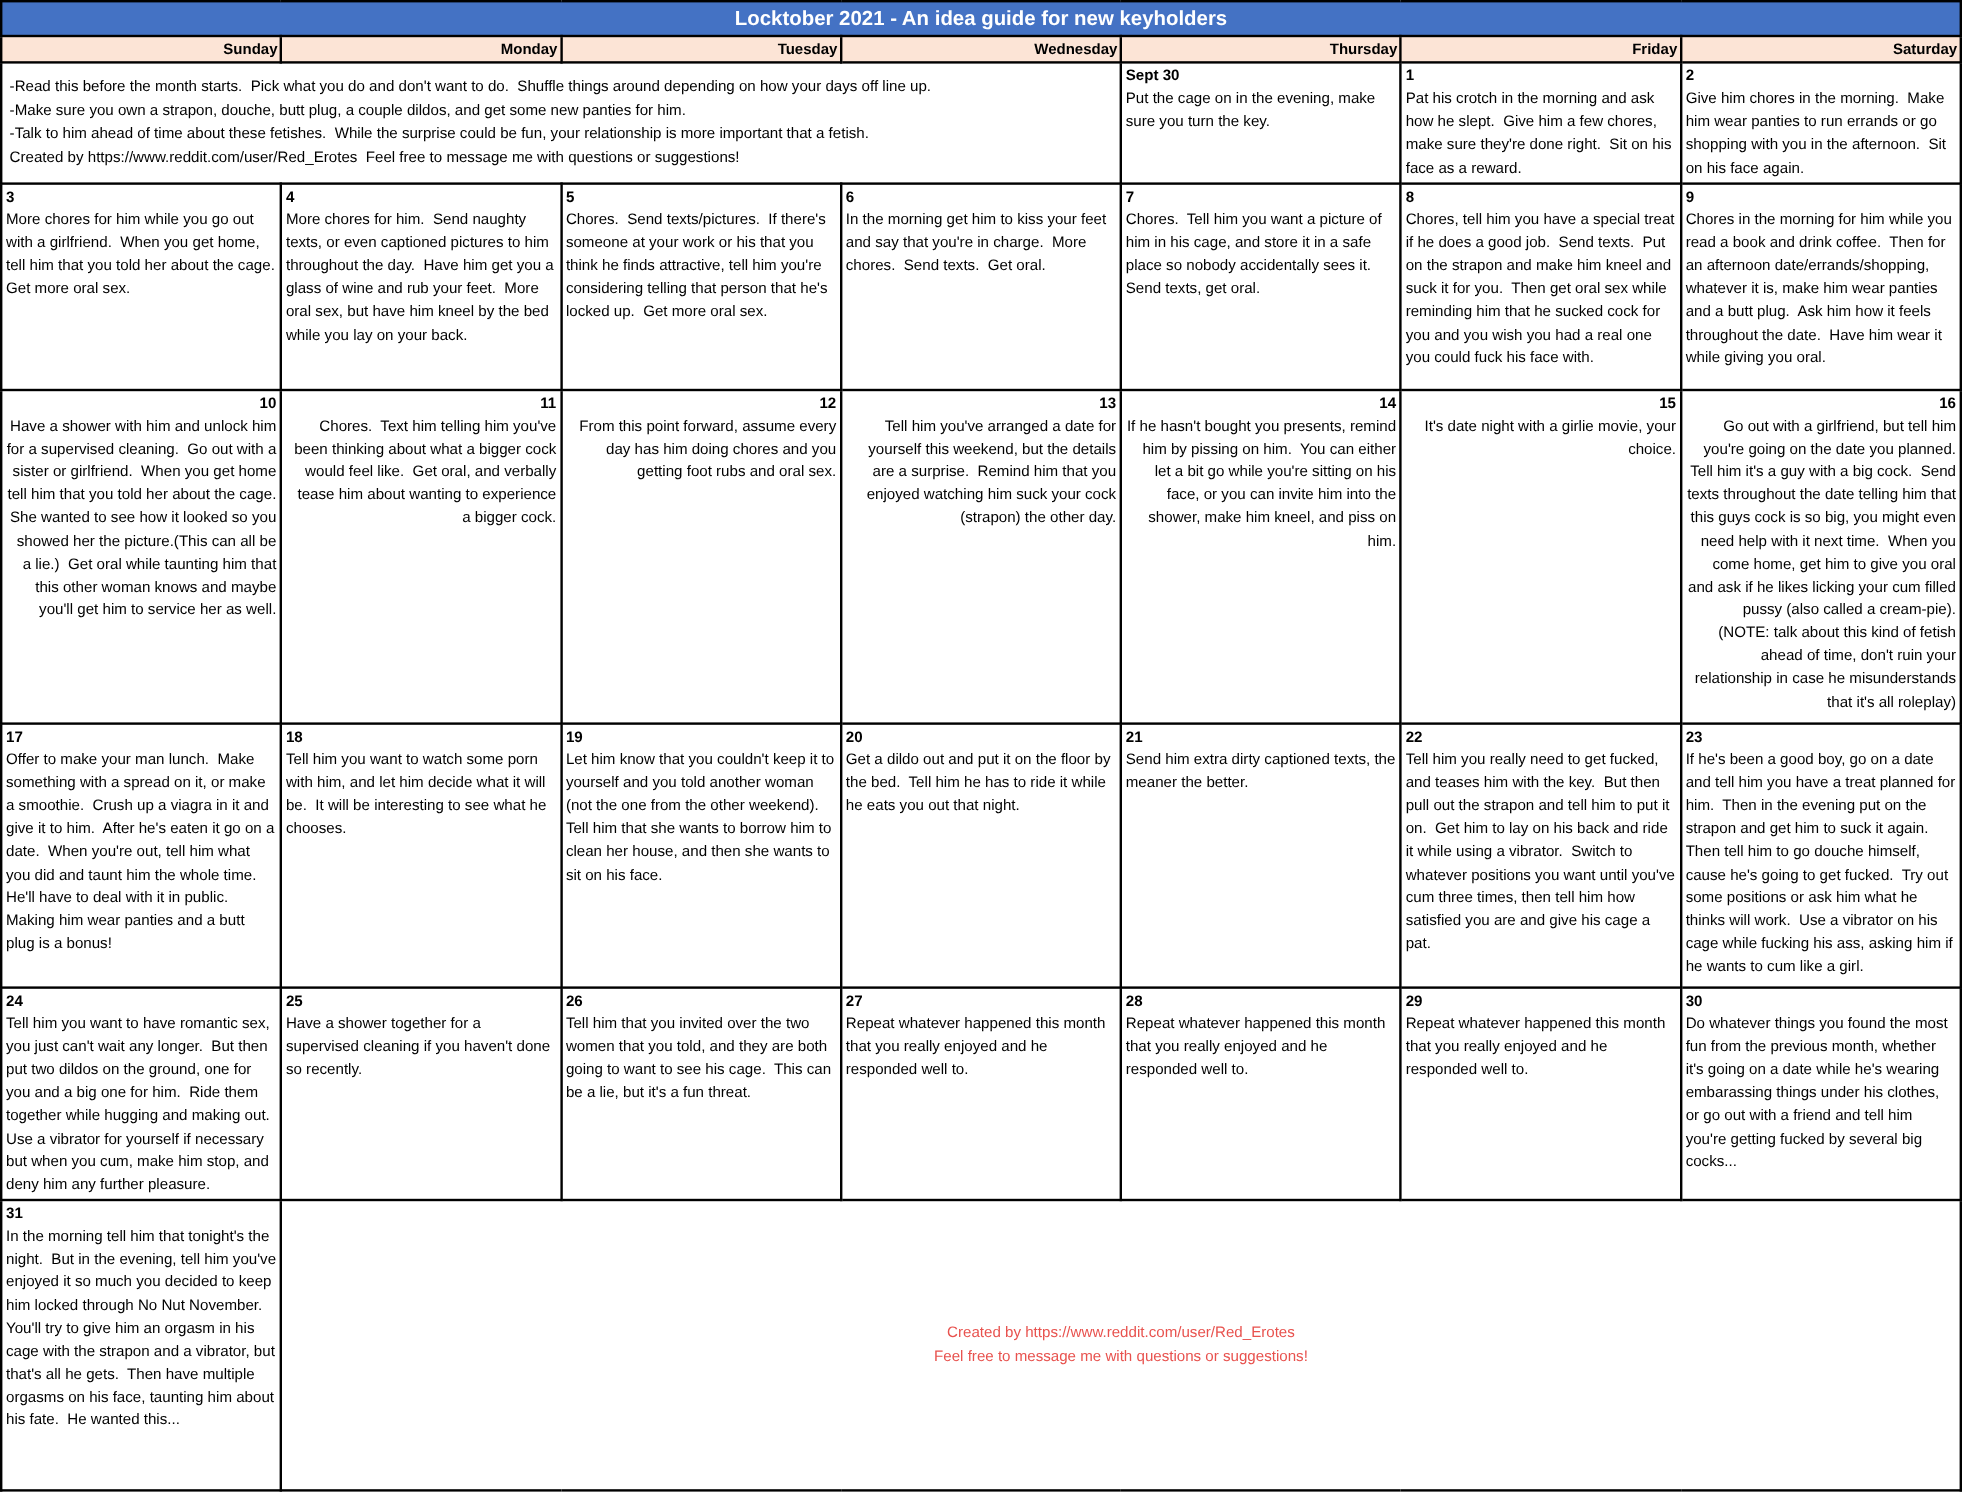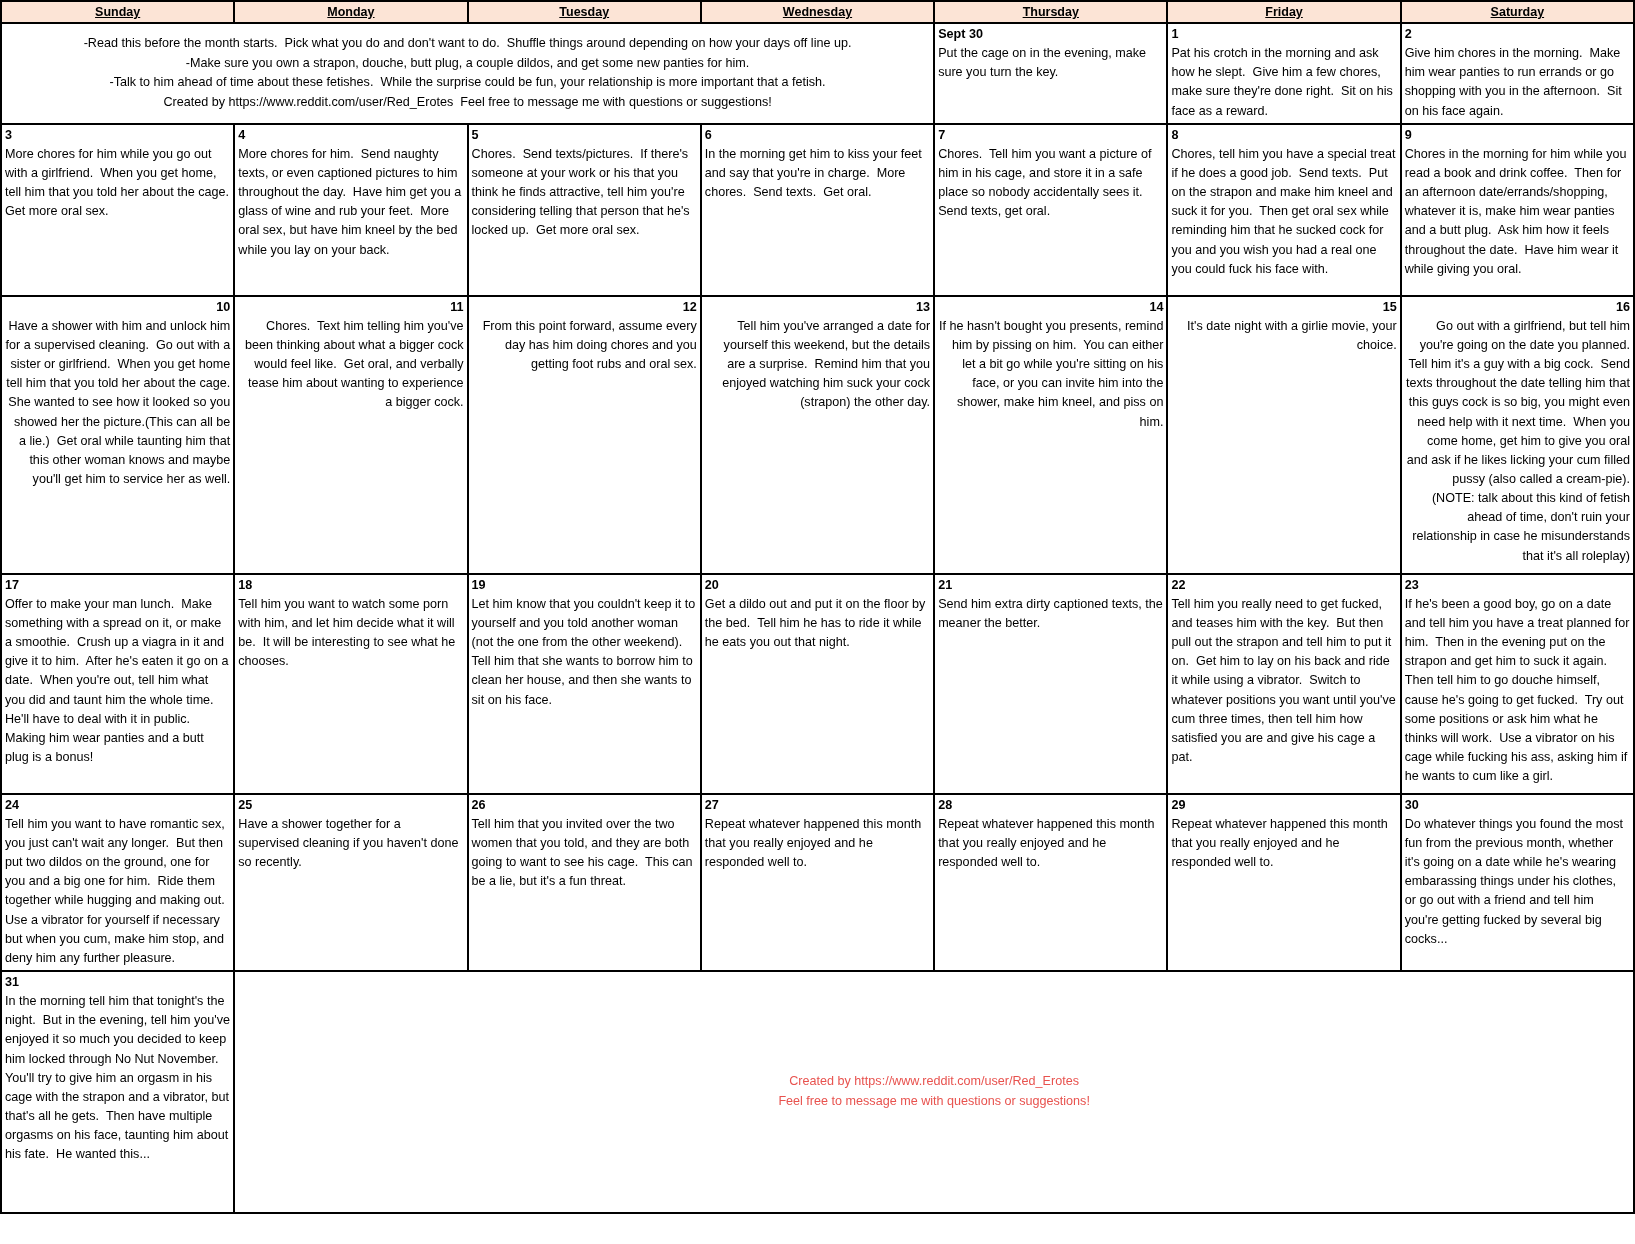--- a/index.html
+++ b/index.html
@@ -22,36 +22,35 @@
     font-size:17px;
     text-align:center;
     height:27px;
     padding:0;
     border-bottom:2px solid #000;
   }
   tr.weekday-row th {
     background:#FCE4D6;
     font-weight:bold;
     font-size:12.5px;
-    text-align:center;
+    text-align:right;
     height:20px;
     padding:0 2px;
-    text-decoration:underline;
   }
   td.day-cell {
     vertical-align:top;
     padding:1px 3px 2px 3px;
     font-size:12.6px;
     line-height:1.52;
   }
   .day-num { font-weight:bold; }
   .day-text, .intro-line { white-space:pre-wrap; }
   td.intro-cell {
     vertical-align:middle;
-    text-align:center;
+    text-align:left;
     font-size:12.6px;
     line-height:1.55;
     padding:2px 6px;
   }
   td.footer-cell {
     vertical-align:middle;
     text-align:center;
     font-size:12.6px;
     line-height:1.55;
     color:#E8524E;
@@ -61,20 +60,23 @@
   tr.r3 { height:278px;text-align:right; }
   tr.r4 { height:220px;margin-top:44px; }
   tr.r5 { height:162px; }
   tr.r6 { height:242px; }
 </style>
 </head>
 <body>
 
 <table class="calendar">
   <tbody>
+      <tr class="title-row">
+    <td colspan="7">Locktober 2021 - An idea guide for new keyholders</td>
+  </tr>
   <tr class="weekday-row">
     <th>Sunday</th>
     <th>Monday</th>
     <th>Tuesday</th>
     <th>Wednesday</th>
     <th>Thursday</th>
     <th>Friday</th>
     <th>Saturday</th>
   </tr>
 

